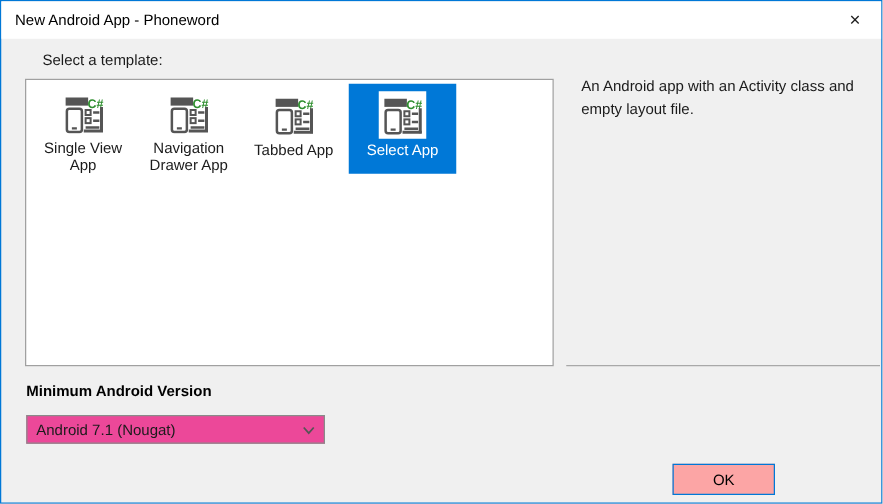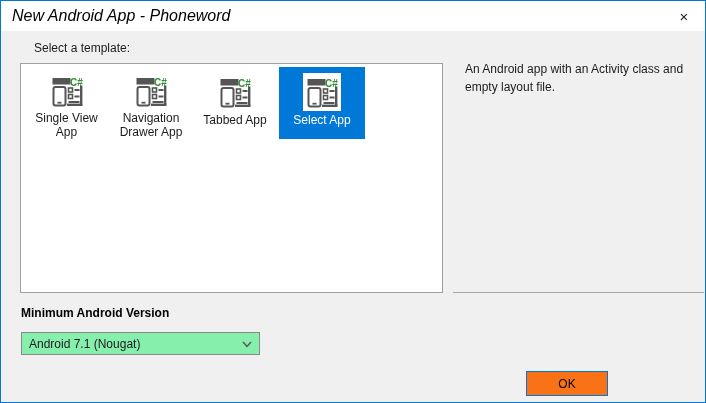--- a/index.html
+++ b/index.html
@@ -12,21 +12,21 @@
     overflow: hidden;
     font-size: 12px;
     color: #1b1b1b;
   }
   .titlebar {
     position: absolute; left: 0; top: 0; right: 0; height: 30px;
     background: #ffffff;
   }
   .titlebar .title {
     position: absolute; left: 11px; top: 0; line-height: 30px;
-    color: #000; font-size: 16px; white-space: nowrap; font-style: italic;
+    color: #000; font-size: 12px; white-space: nowrap;
   }
   .close-btn {
     position: absolute; right: 0; top: 0; width: 42px; height: 30px;
     display: flex; align-items: center; justify-content: center;
     font-size: 15px; color: #1b1b1b; cursor: default;
   }
   .select-label { position: absolute; left: 20px; top: 40px; margin-left: 13px; }
   .template-panel {
     position: absolute; left: 19px; top: 62px; width: 423px; height: 230px;
     background: #ffffff; border: 1px solid #a0a0a0;
@@ -55,33 +55,34 @@
   }
   .right-separator {
     position: absolute; left: 452px; top: 291px; width: 251px; height: 1px;
     background: #a8a8a8;
   }
   .min-version-label {
     position: absolute; left: 20px; top: 305px; font-weight: bold; color: #000;
   }
   .combobox {
     position: absolute; left: 20px; top: 331px; width: 239px; height: 23px;
-    background: #86efac; border: 1px solid #8a8a8a;
+    background: #ec4899; border: 1px solid #8a8a8a;
     display: flex; align-items: center;
   }
   .combobox .value { padding-left: 7px; color: #1b1b1b; }
   .combobox .chevron {
     position: absolute; right: 7px; top: 8px; width: 10px; height: 7px;
     display: block;
   }
   .btn {
     position: absolute; top: 370px; width: 82px; height: 25px;
-    background: #f97316; font-size: 12px; color: #000;
+    background: #fca5a5; font-size: 12px; color: #000;
     display: flex; align-items: center; justify-content: center;
     font-family: "Liberation Sans", sans-serif;
+    margin-left: 12px;
   }
   .btn-ok { left: 525px; border: 1px solid #0078d7; }
   .btn-cancel { left: 615px; border: 1px solid #adadad; }
   .tpl-icon { display: block; }
 </style>
 </head>
 <body>
 
 <div class="dialog">
 

